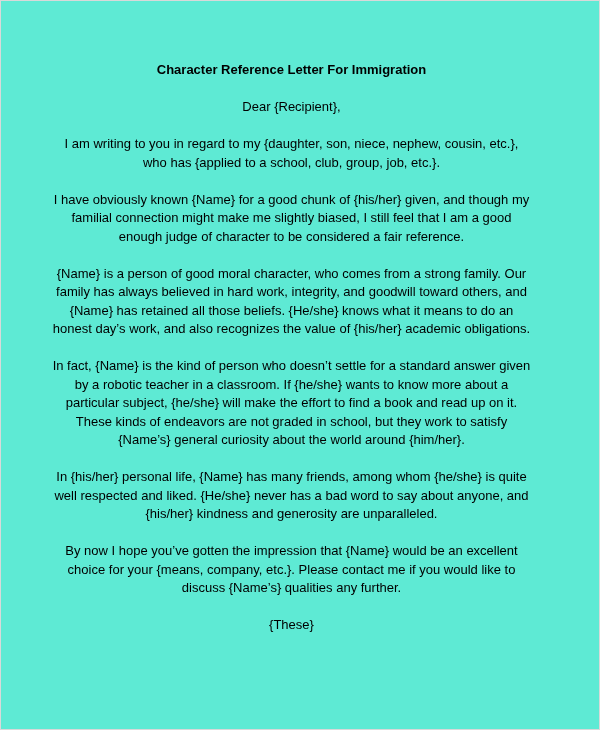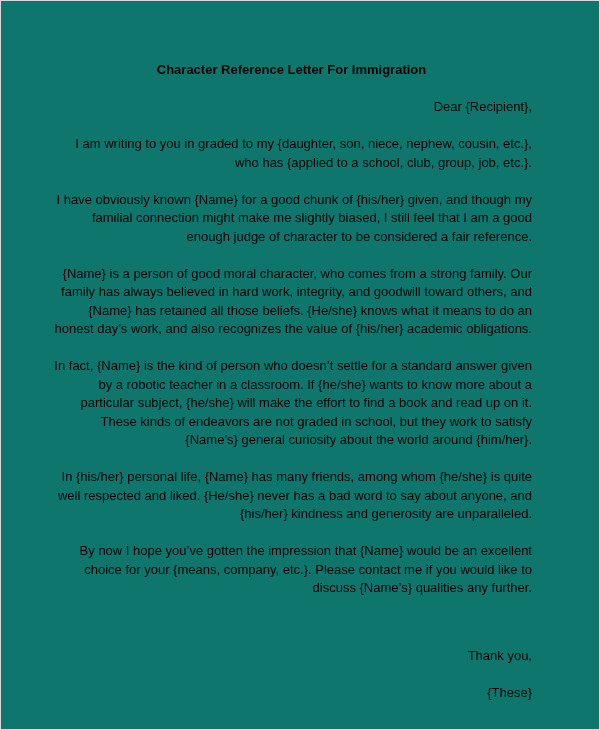--- a/index.html
+++ b/index.html
@@ -4,61 +4,60 @@
 <style>
   html, body {
     margin: 0;
     padding: 0;
     background: #ffffff;
   }
   .page {
     box-sizing: border-box;
     width: 600px;
     height: 730px;
-    background: #0f766e;
+    background: #5eead4;
     border: 1px solid #d9d9d9;
     padding: 60px 67px 0 50px;
     font-family: "Liberation Sans", "DejaVu Sans", sans-serif;
     font-size: 13px;
     line-height: 18.5px;
     color: #000000;
     overflow: hidden;
   }
   .title {
     margin: 0;
     font-size: 13px;
     line-height: 18.5px;
     font-weight: bold;
     text-align: center;
     color: #000000;
   }
   .page p {
     margin: 18.5px 0 0 0;
-    text-align: right;
+    text-align: center;
   }
   .closing {
     margin-top: 49px !important;
   }
 </style>
 </head>
 <body>
 
 <div class="page">
   <h1 class="title">Character Reference Letter For Immigration</h1>
 
   <p>Dear {Recipient},</p>
 
-  <p>I am writing to you in graded to my {daughter, son, niece, nephew, cousin, etc.}, who has {applied to a school, club, group, job, etc.}.</p>
+  <p>I am writing to you in regard to my {daughter, son, niece, nephew, cousin, etc.}, who has {applied to a school, club, group, job, etc.}.</p>
 
   <p>I have obviously known {Name} for a good chunk of {his/her} given, and though my familial connection might make me slightly biased, I still feel that I am a good enough judge of character to be considered a fair reference.</p>
 
   <p>{Name} is a person of good moral character, who comes from a strong family. Our family has always believed in hard work, integrity, and goodwill toward others, and {Name} has retained all those beliefs. {He/she} knows what it means to do an honest day’s work, and also recognizes the value of {his/her} academic obligations.</p>
 
   <p>In fact, {Name} is the kind of person who doesn’t settle for a standard answer given by a robotic teacher in a classroom. If {he/she} wants to know more about a particular subject, {he/she} will make the effort to find a book and read up on it. These kinds of endeavors are not graded in school, but they work to satisfy {Name’s} general curiosity about the world around {him/her}.</p>
 
   <p>In {his/her} personal life, {Name} has many friends, among whom {he/she} is quite well respected and liked. {He/she} never has a bad word to say about anyone, and {his/her} kindness and generosity are unparalleled.</p>
 
   <p>By now I hope you’ve gotten the impression that {Name} would be an excellent choice for your {means, company, etc.}. Please contact me if you would like to discuss {Name’s} qualities any further.</p>
 
-  <p class="closing">Thank you,</p>
 
   <p>{These}</p>
 </div>
 
 </body></html>

